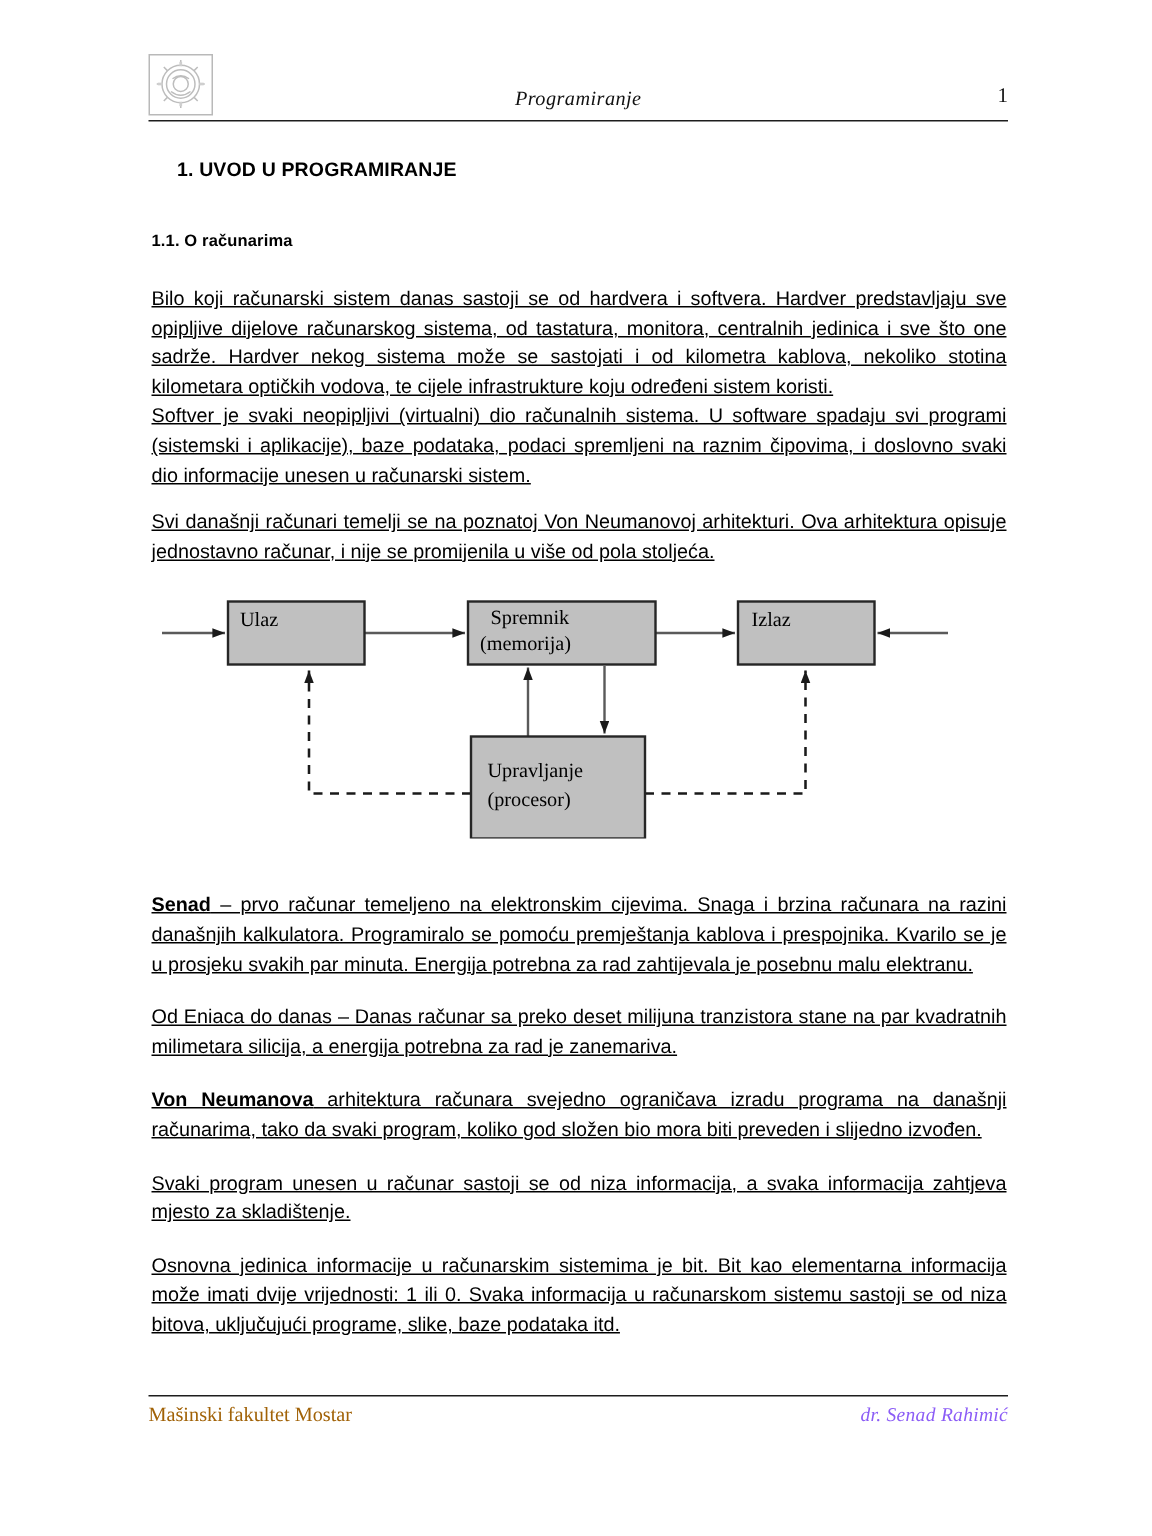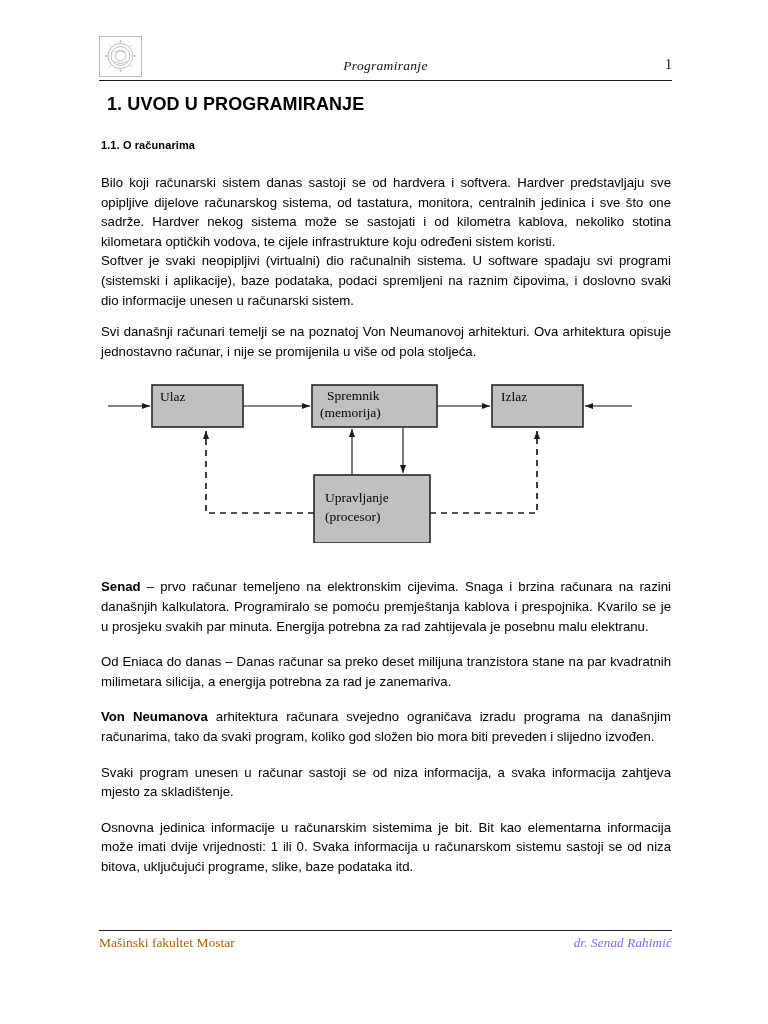--- a/index.html
+++ b/index.html
@@ -74,41 +74,42 @@
 
   
   .content {
     position: absolute;
     left: 101px;
     top: 88px;
     width: 570px;
   }
 
   h1.sec {
-    font-size: 18px;
+    font-size: 13px;
     font-weight: bold;
-    margin: 6px;
+    margin: 17px;
     padding: 0;
     letter-spacing: 0.1px;
   }
   h2.subsec {
     font-size: 11px;
     font-weight: bold;
     margin: 0;
     padding: 0;
     letter-spacing: 0.1px;
   }
 
   p.body {
     font-size: 13.2px;
     line-height: 19.6px;
     text-align: justify;
     margin: 0;
     padding: 0;
     hyphens: none;
+    text-decoration: underline;
   }
   .lead-bold { font-weight: bold; }
 
   .caption {
     font-size: 13px;
     font-style: italic;
     margin: 0;
     padding: 0;
   }
   .sp-12 { height: 12px; }
@@ -283,21 +284,21 @@
     <div class="sp-20"></div>
 
     <p class="body"><span class="lead-bold">Senad</span><span> – prvo računar temeljeno na elektronskim cijevima. Snaga i brzina računara na razini današnjih kalkulatora. Programiralo se pomoću premještanja kablova i prespojnika. Kvarilo se je u prosjeku svakih par minuta. Energija potrebna za rad zahtijevala je posebnu malu elektranu.</span></p>
 
     <div class="sp-16"></div>
 
     <p class="body">Od Eniaca do danas – Danas računar sa preko deset milijuna tranzistora stane na par kvadratnih milimetara silicija,  a energija potrebna za rad je zanemariva.</p>
 
     <div class="sp-16"></div>
 
-    <p class="body"><span class="lead-bold">Von Neumanova</span><span> arhitektura računara svejedno ograničava izradu programa na današnjim računarima, tako da svaki program, koliko god složen bio mora biti preveden i slijedno izvođen.</span></p>
+    <p class="body"><span class="lead-bold">Von Neumanova</span><span> arhitektura računara svejedno ograničava izradu programa na današnji računarima, tako da svaki program, koliko god složen bio mora biti preveden i slijedno izvođen.</span></p>
 
     <div class="sp-16"></div>
 
     <p class="body">Svaki program unesen u računar sastoji se od niza informacija, a svaka informacija zahtjeva mjesto za skladištenje.</p>
 
     <div class="sp-16"></div>
 
     <p class="body">Osnovna jedinica informacije u računarskim sistemima je bit. Bit kao elementarna informacija može imati dvije vrijednosti: 1 ili 0. Svaka informacija u računarskom sistemu sastoji se od niza bitova, uključujući programe, slike, baze podataka itd.</p>
   </div>
 

